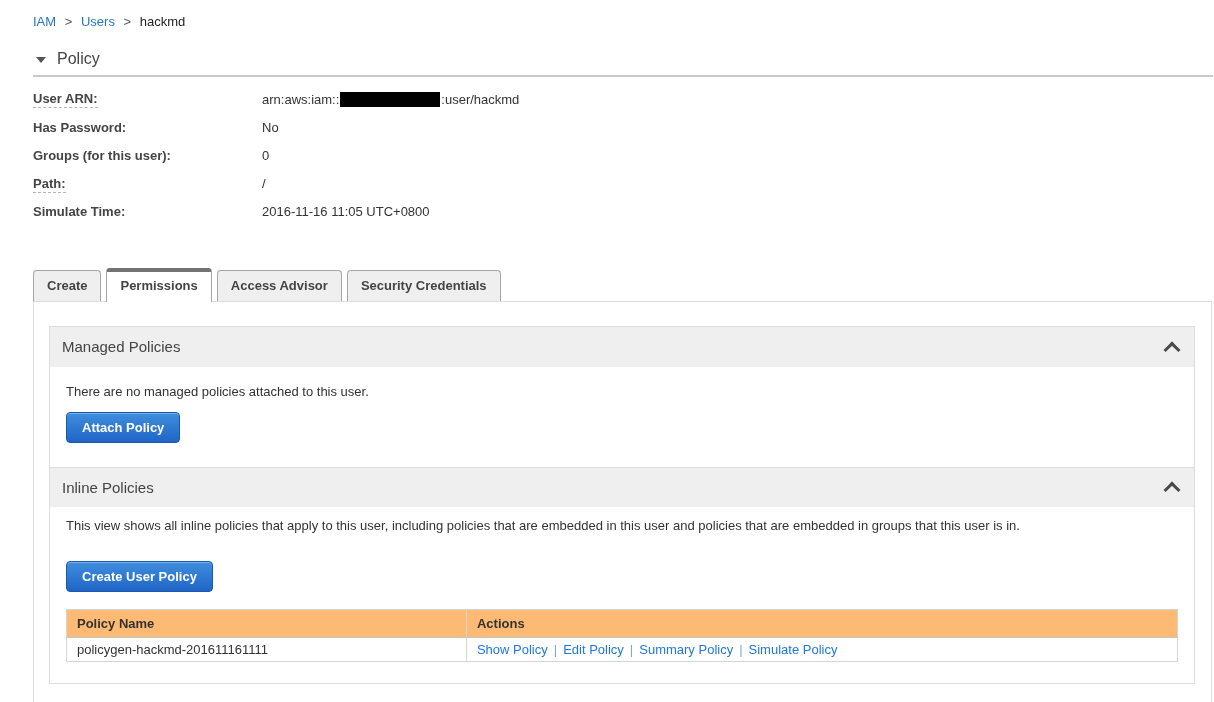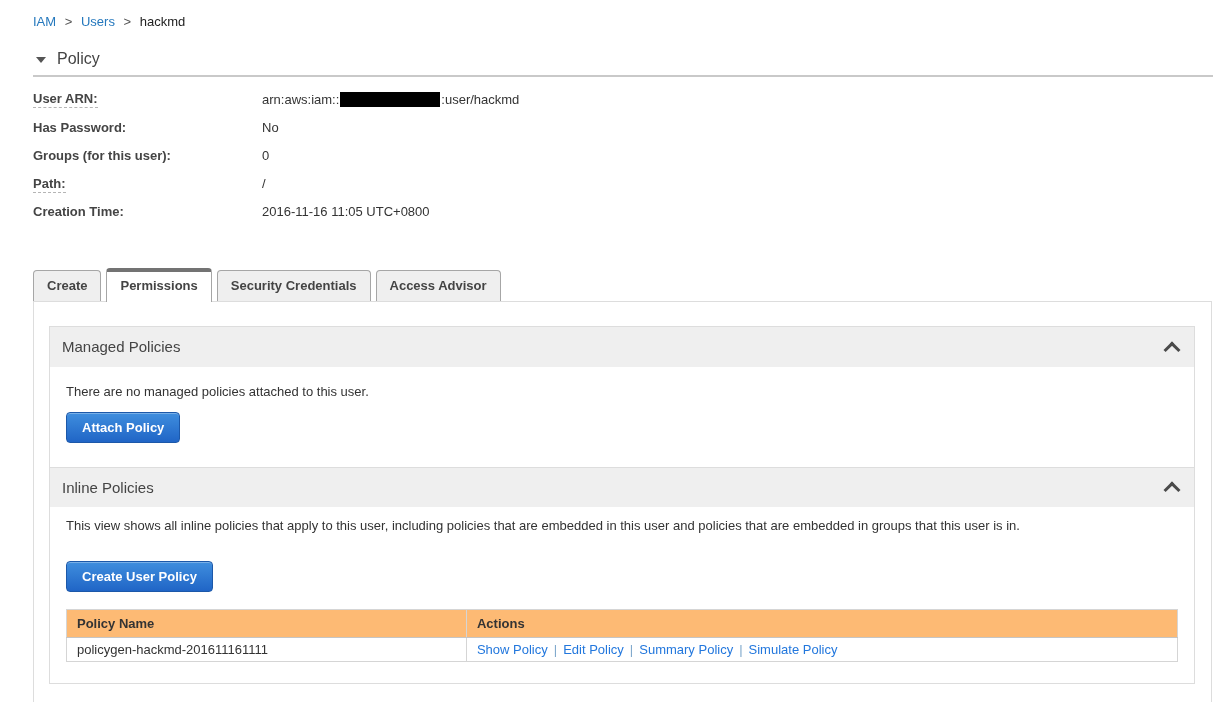--- a/index.html
+++ b/index.html
@@ -139,30 +139,30 @@
     </div>
     <div class="field-row">
       <span class="field-label">Groups (for this user):</span>
       <span class="field-value">0</span>
     </div>
     <div class="field-row">
       <span class="field-label"><span class="tip">Path:</span></span>
       <span class="field-value">/</span>
     </div>
     <div class="field-row">
-      <span class="field-label">Creation Time:</span>
+      <span class="field-label">Simulate Time:</span>
       <span class="field-value">2016-11-16 11:05 UTC+0800</span>
     </div>
   </div>
 
   <div class="tabs">
     <div class="tab">Create</div>
     <div class="tab active">Permissions</div>
+    <div class="tab">Access Advisor</div>
     <div class="tab">Security Credentials</div>
-    <div class="tab">Access Advisor</div>
   </div>
 
   <div class="panel">
     <div class="accordion">
 
       <div class="section-header">
         <span class="section-title">Managed Policies</span>
         <span class="chev"></span>
       </div>
       <div class="section-body managed">

